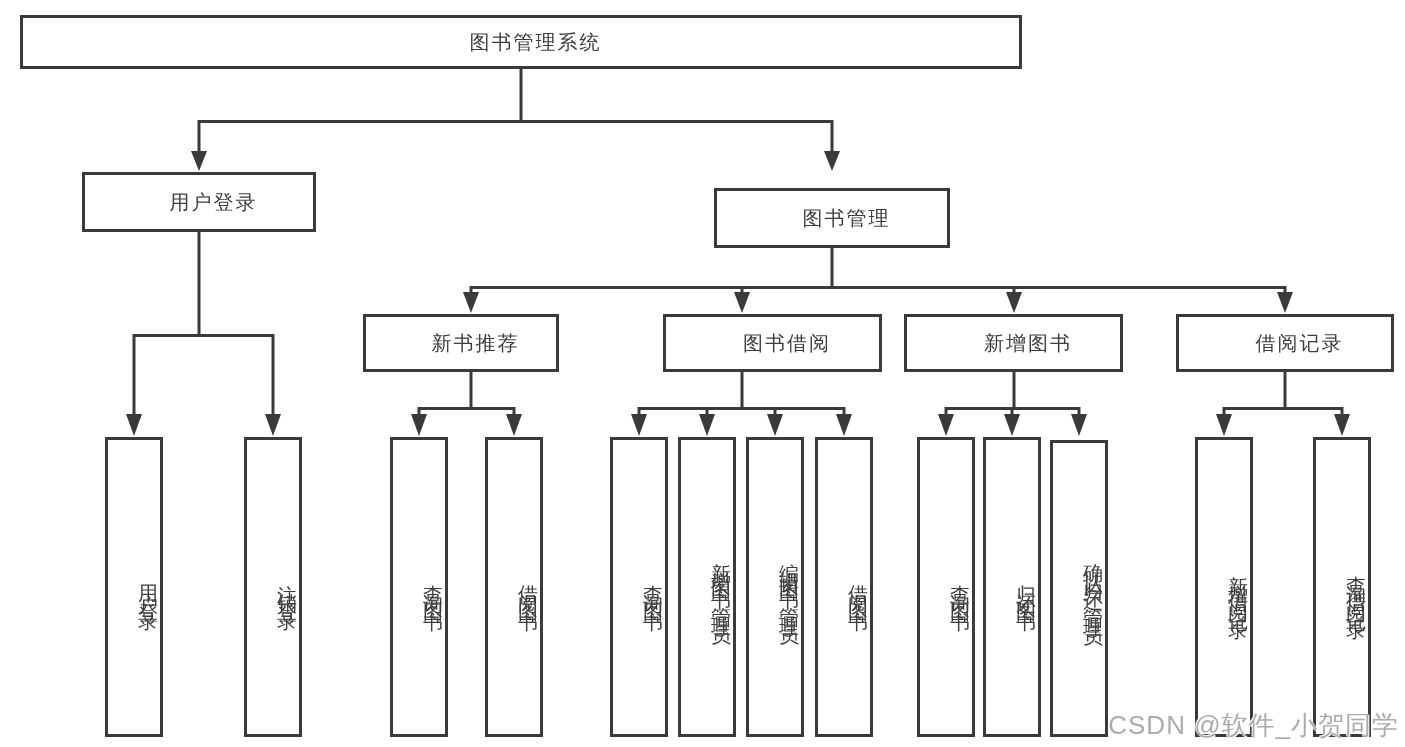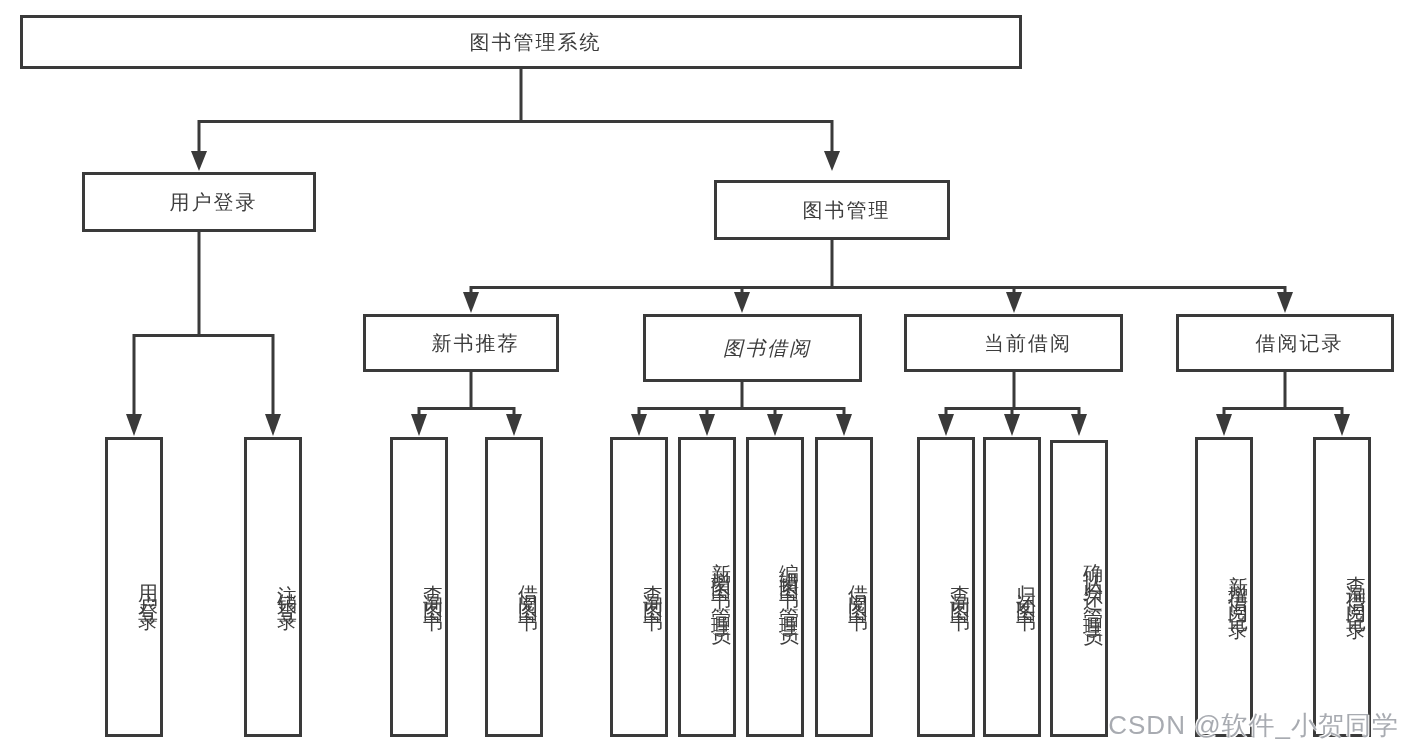--- a/index.html
+++ b/index.html
@@ -95,32 +95,32 @@
     </g>
   </svg>
 
   <div class="node" style="left:20px; top:15px; width:1002px; height:54px;">
     <span class="lbl">图书管理系统</span>
   </div>
 
   <div class="node" style="left:82px; top:172px; width:234px; height:60px;">
     <span class="lbl">用户登录</span>
   </div>
-  <div class="node" style="left:714px; top:180px; width:236px; height:60px;">
+  <div class="node" style="left:714px; top:188px; width:236px; height:60px;">
     <span class="lbl">图书管理</span>
   </div>
 
   <div class="node" style="left:363px; top:314px; width:196px; height:58px;">
     <span class="lbl">新书推荐</span>
   </div>
-  <div class="node" style="left:643px; top:314px; width:219px; height:68px;font-style:italic;">
+  <div class="node" style="left:663px; top:314px; width:219px; height:58px;">
     <span class="lbl">图书借阅</span>
   </div>
   <div class="node" style="left:904px; top:314px; width:219px; height:58px;">
-    <span class="lbl">当前借阅</span>
+    <span class="lbl">新增图书</span>
   </div>
   <div class="node" style="left:1176px; top:314px; width:218px; height:58px;">
     <span class="lbl">借阅记录</span>
   </div>
 
   <div class="node leaf" style="left:105px; top:437px; width:58px; height:300px;">
     <span class="lbl">用户登录</span>
   </div>
   <div class="node leaf" style="left:244px; top:437px; width:58px; height:300px;">
     <span class="lbl">注销登录</span>

